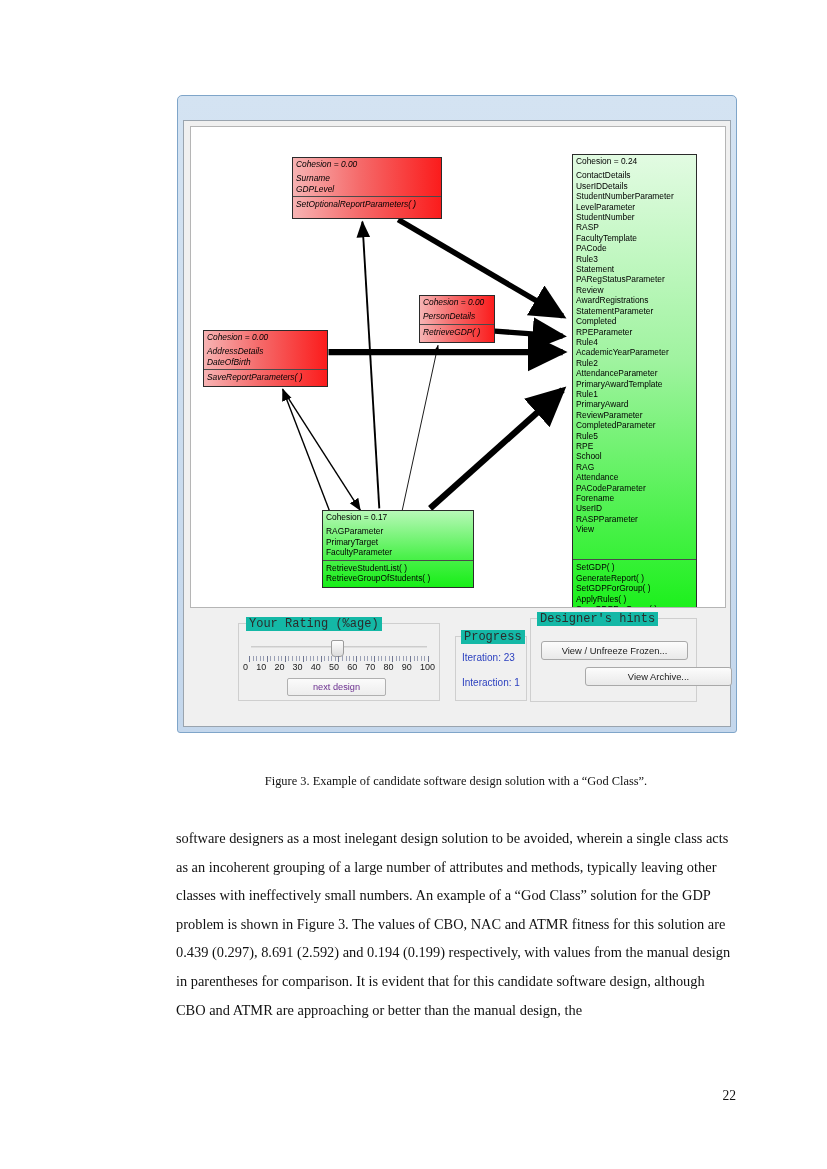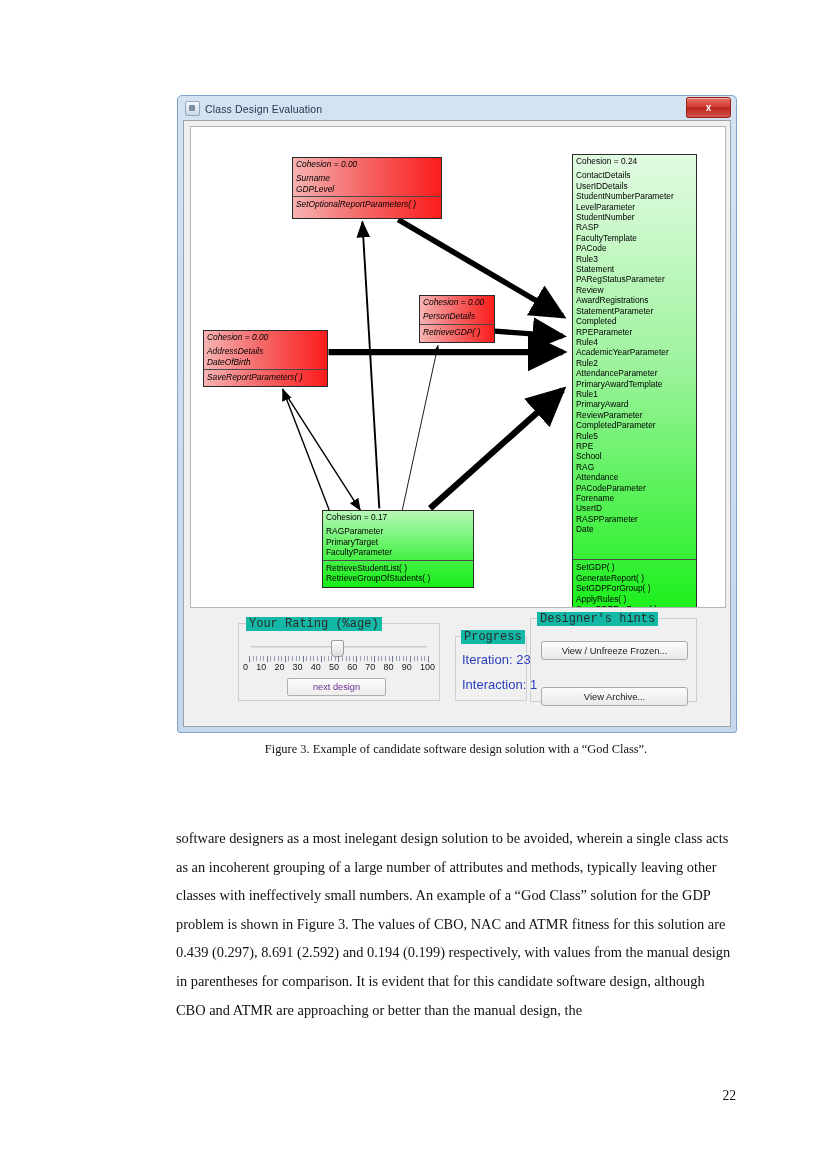--- a/index.html
+++ b/index.html
@@ -131,62 +131,57 @@
     position:absolute;left:48px;top:54px;width:97px;height:16px;
     background:linear-gradient(to bottom,#fbfbfb,#ededed);
     border:1px solid #b0b0b0;border-radius:2px;
     font-family:"Liberation Sans", sans-serif;font-size:9.2px;color:#6b2f8f;
     display:flex;align-items:center;justify-content:center;
   }
 
   #progress-group{left:265px;top:23px;width:70px;height:63px;}
   #progress-group .legend{top:-7px;left:5px;}
   .prog-line{
-    position:absolute;left:6px;font-size:13px;color:#2a3fbf;white-space:nowrap;
+    position:absolute;left:6px;font-size:10px;color:#2a3fbf;white-space:nowrap;
   }
   #prog-iteration{top:15px;}
   #prog-interaction{top:40px;}
 
   #hints-group{left:340px;top:5px;width:165px;height:82px;}
   #hints-group .legend{top:-7px;left:6px;}
   .hint-btn{
     position:absolute;left:10px;width:145px;height:17px;
     background:linear-gradient(to bottom,#fcfcfc,#e9e9e9);
     border:1px solid #a9a9a9;border-radius:3px;
     font-family:"Liberation Sans", sans-serif;font-size:9.4px;color:#1b1b1b;
     display:flex;align-items:center;justify-content:center;
   }
   #btn-unfreeze{top:22px;}
-  #btn-archive{top:68px;}
+  #btn-archive{top:48px;margin-left:44px;}
 
   
   #figure-caption{
-    position:absolute;left:175px;top:742px;width:562px;
+    position:absolute;left:175px;top:774px;width:562px;
     text-align:center;font-size:12.4px;color:#111;
   }
   #body-text{
     position:absolute;left:176px;top:824px;width:560px;
     font-size:14.4px;line-height:28.6px;color:#111;text-align:left;
   }
   #body-text p{margin:0;}
   #page-number{
     position:absolute;left:176px;top:1088px;width:560px;
     text-align:right;font-size:13.6px;color:#111;
   }
 </style>
 </head>
 <body>
 
 <div id="app-window">
 
-  <div id="titlebar">
-    <span id="app-icon"></span>
-    <span id="app-title">Class Design Evaluation</span>
-    <div id="close-btn">x</div>
-  </div>
 
   <div id="client">
 
     <div id="canvas">
 
       <svg id="arrow-layer" viewBox="0 0 536 482" preserveAspectRatio="none">
         <defs>
           <marker id="ah-thick" markerWidth="7" markerHeight="7" refX="5.6" refY="3.1" orient="auto" markerUnits="strokeWidth">
             <path d="M0,0 L6.4,3.1 L0,6.2 z" fill="#000"></path>
           </marker>
@@ -245,21 +240,21 @@
           <div class="row">CompletedParameter</div>
           <div class="row">Rule5</div>
           <div class="row">RPE</div>
           <div class="row">School</div>
           <div class="row">RAG</div>
           <div class="row">Attendance</div>
           <div class="row">PACodeParameter</div>
           <div class="row">Forename</div>
           <div class="row">UserID</div>
           <div class="row">RASPParameter</div>
-          <div class="row">Date</div>
+          <div class="row">View</div>
         </div>
         <div class="sec">
           <div class="row">SetGDP( )</div>
           <div class="row">GenerateReport( )</div>
           <div class="row">SetGDPForGroup( )</div>
           <div class="row">ApplyRules( )</div>
           <div class="row">SaveGDPForGroup( )</div>
 
         </div>
       </div>

